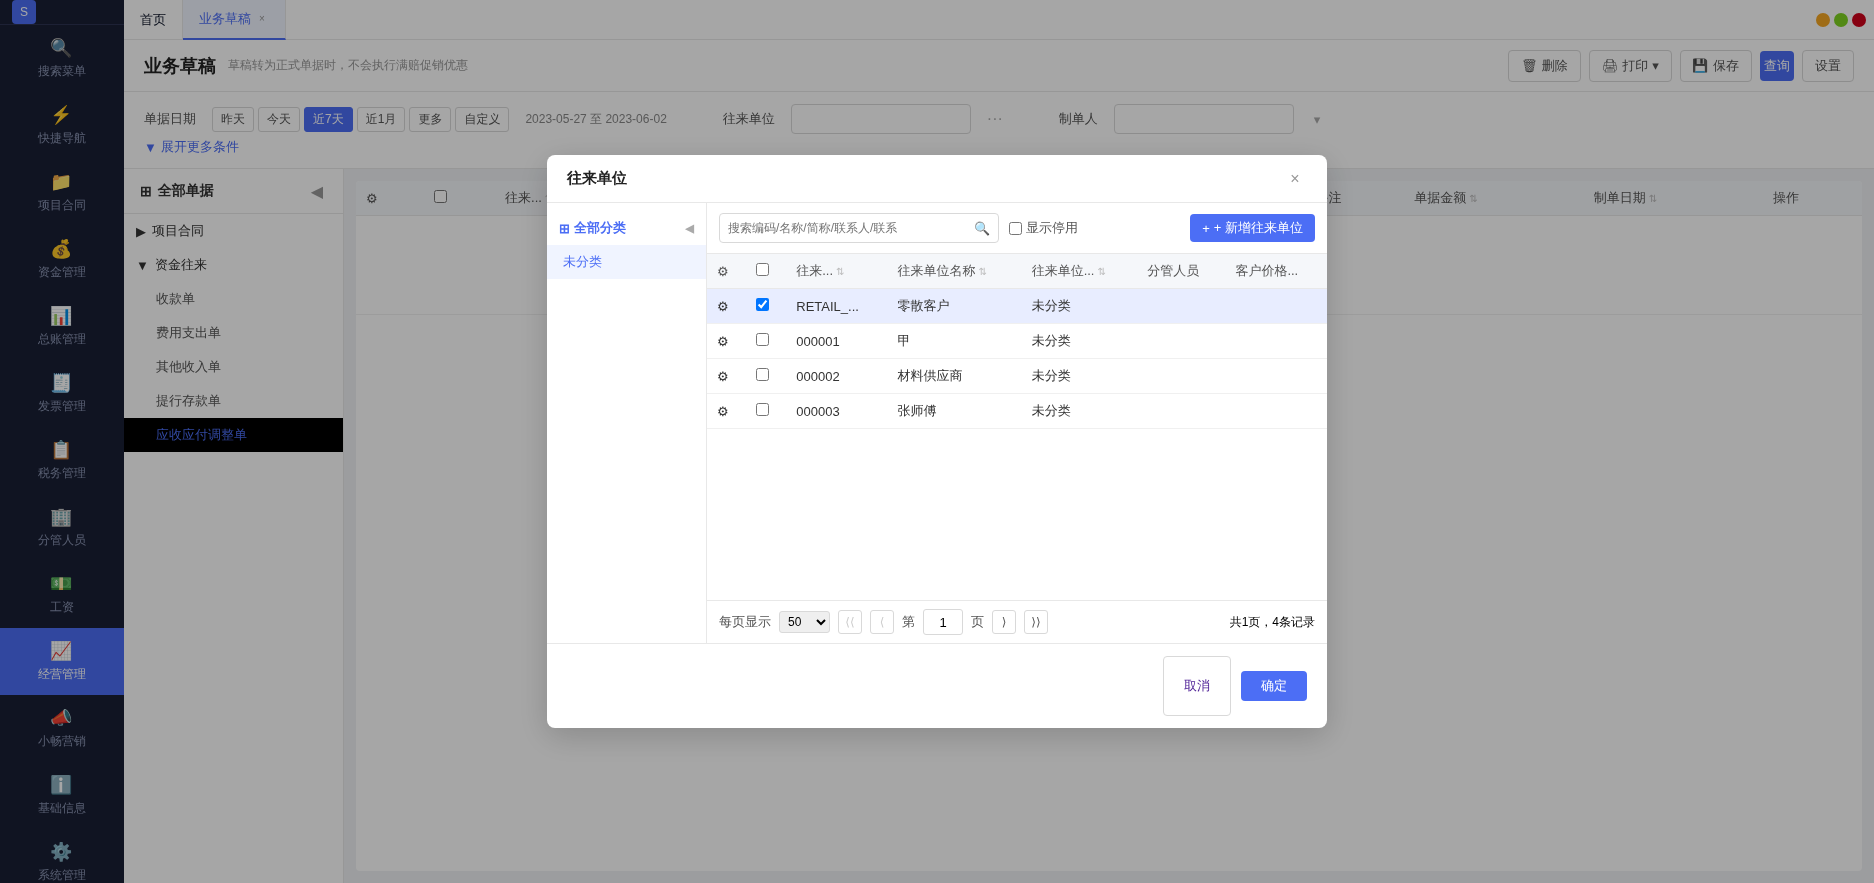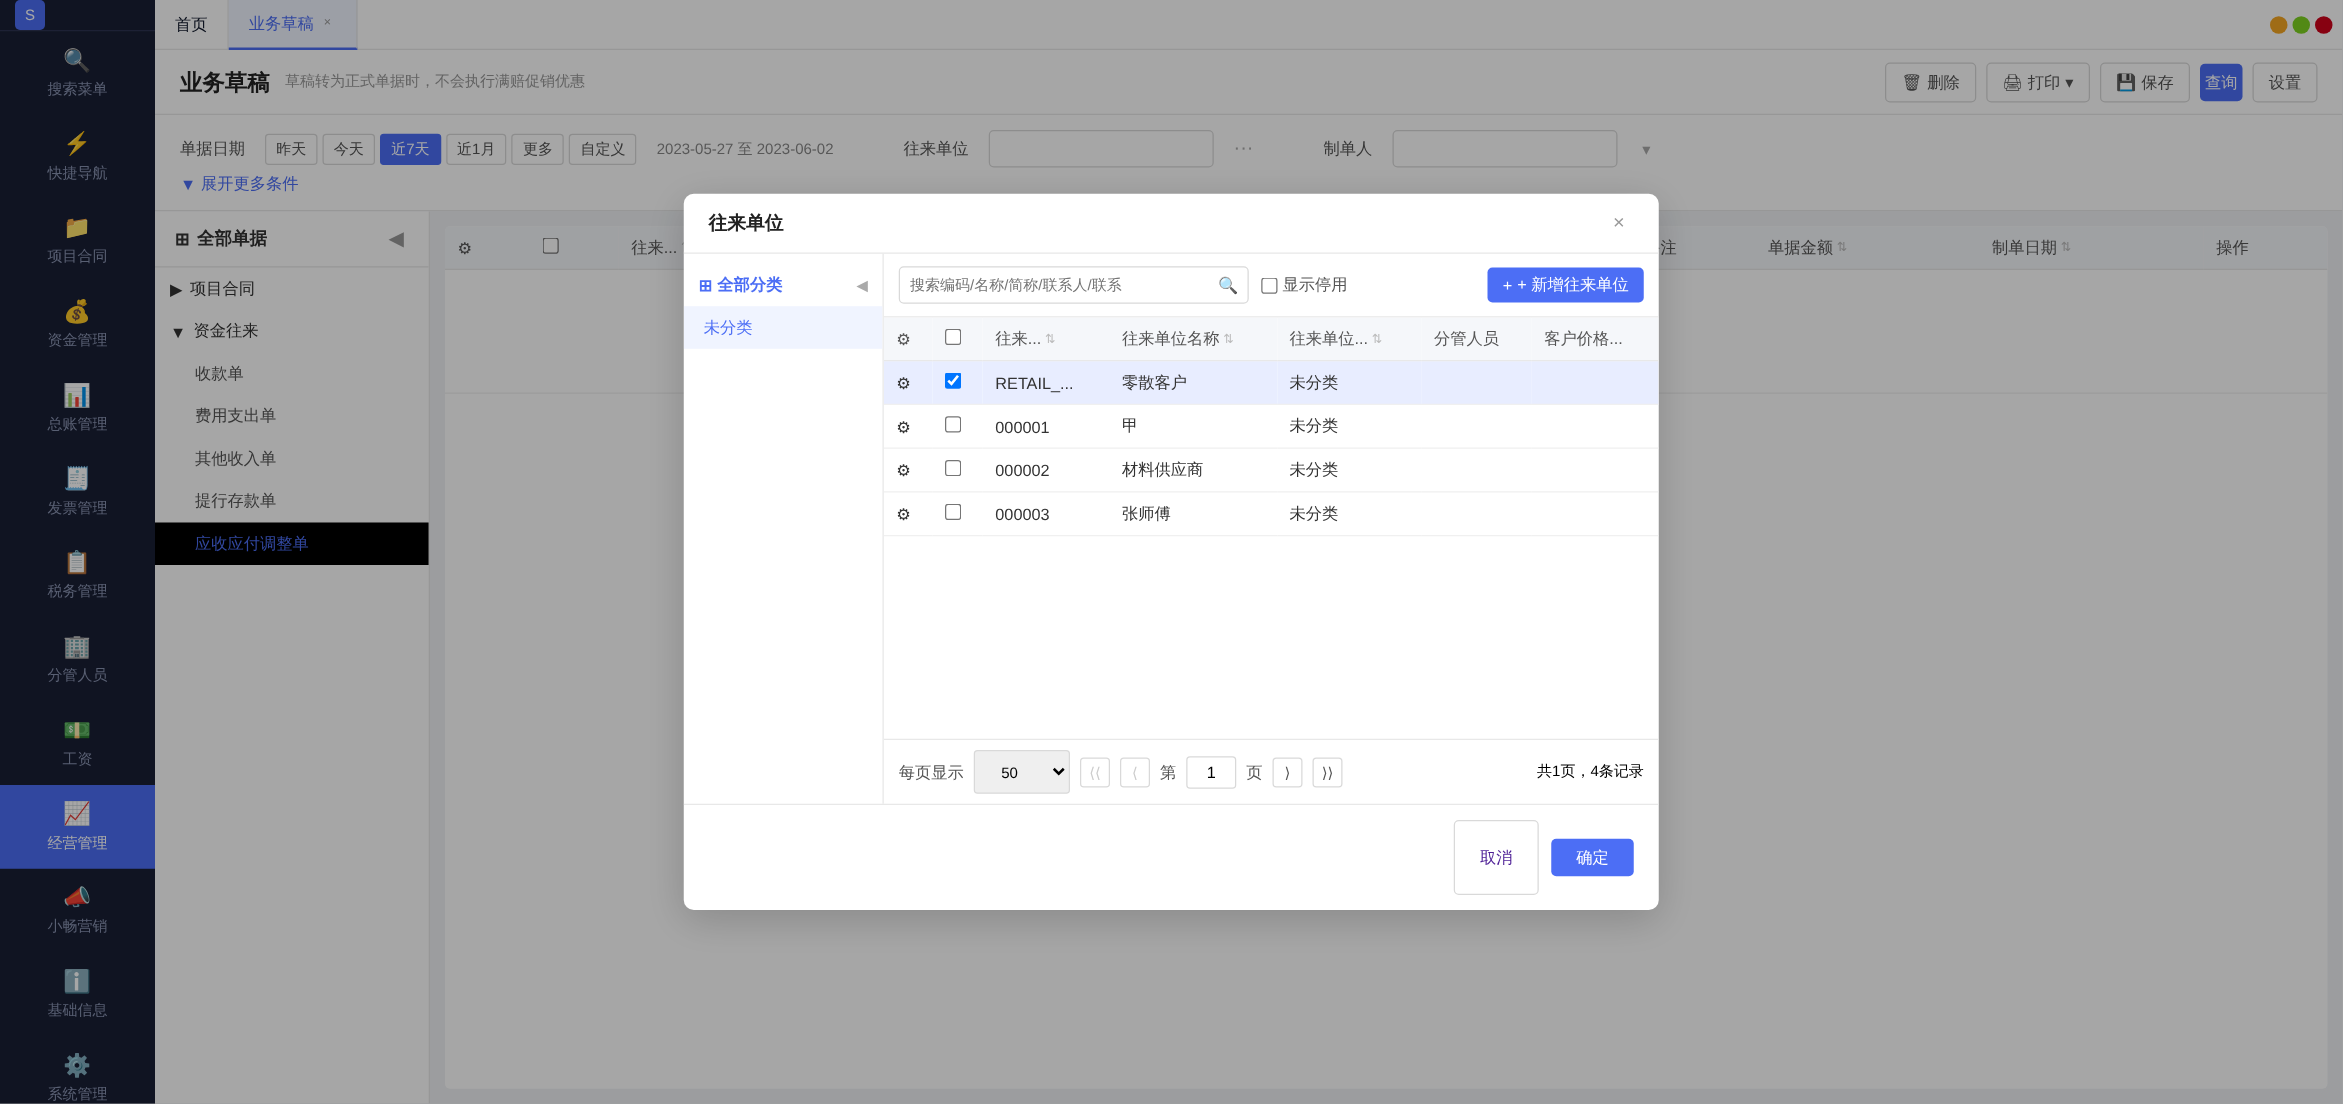--- a/index.html
+++ b/index.html
@@ -434,24 +434,24 @@
     .dialog-footer-pagination {
       padding: 8px 12px;
       display: flex;
       align-items: center;
       gap: 8px;
       border-top: 1px solid #e8e8e8;
       font-size: 13px;
       color: #555;
     }
     .page-size-select {
-      height: 35px;
+      height: 22px;
       border: 1px solid #d9d9d9;
       border-radius: 3px;
-      padding: 0 17px;
+      padding: 0 4px;
       font-size: 12px;
     }
     .page-btn {
       width: 24px; height: 24px;
       display: flex; align-items: center; justify-content: center;
       border: 1px solid #d9d9d9;
       border-radius: 3px;
       cursor: pointer;
       font-size: 12px;
       color: #555;

